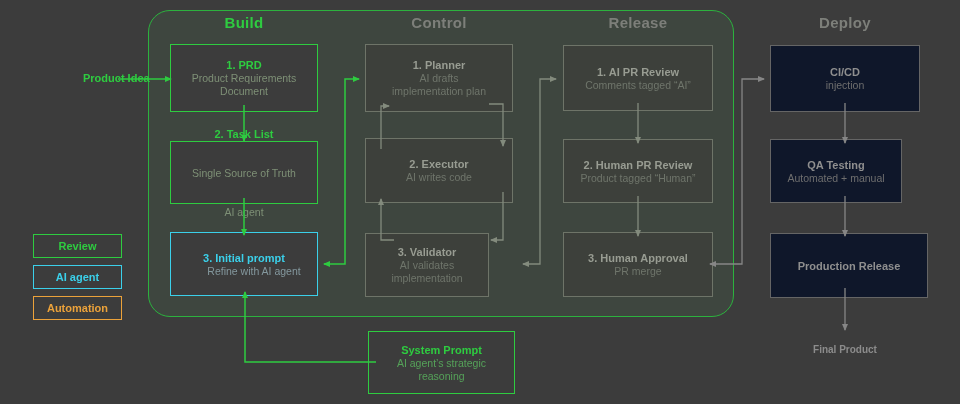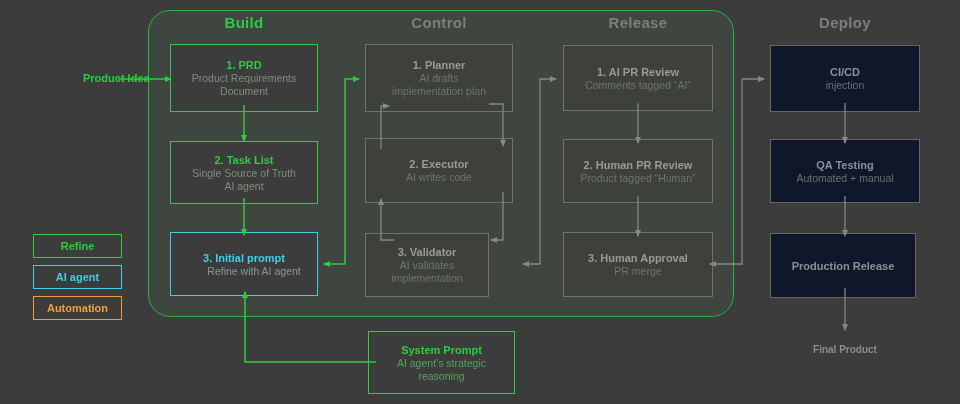--- a/index.html
+++ b/index.html
@@ -58,21 +58,21 @@
   <div class="hdr green" style="left:170px;width:148px;">Build</div>
   <div class="hdr gray" style="left:365px;width:148px;">Control</div>
   <div class="hdr gray" style="left:563px;width:150px;">Release</div>
   <div class="hdr gray" style="left:770px;width:150px;">Deploy</div>
 
   <div class="box gb" style="left:170px;top:44px;width:148px;height:68px;">
     <div class="bt tg">1. PRD</div>
     <div class="bl mg">Product Requirements</div>
     <div class="bl mg">Document</div>
   </div>
-  <div class="box gb" style="left:170px;top:141px;width:148px;height:63px;">
+  <div class="box gb" style="left:170px;top:141px;width:148px;height:63px;gap:26px;">
     <div class="bt tg">2. Task List</div>
     <div class="bl mg">Single Source of Truth</div>
     <div class="bl mg">AI agent</div>
   </div>
   <div class="box cb" style="left:170px;top:232px;width:148px;height:64px;">
     <div class="bt tc">3. Initial prompt</div>
     <div class="bl mc">Refine with AI agent</div>
   </div>
 
   <div class="box grb" style="left:365px;top:44px;width:148px;height:68px;">
@@ -100,39 +100,39 @@
   </div>
   <div class="box grb" style="left:563px;top:232px;width:150px;height:65px;">
     <div class="bt tgr">3. Human Approval</div>
     <div class="bl mgr">PR merge</div>
   </div>
 
   <div class="box drb" style="left:770px;top:45px;width:150px;height:67px;">
     <div class="bt tgd">CI/CD</div>
     <div class="bl mgd">injection</div>
   </div>
-  <div class="box drb" style="left:770px;top:139px;width:150px;height:64px;">
+  <div class="box drb" style="left:770px;top:139px;width:132px;height:64px;">
     <div class="bt tgd">QA Testing</div>
     <div class="bl mgd">Automated + manual</div>
   </div>
-  <div class="box drb" style="left:770px;top:233px;width:146px;height:65px;">
+  <div class="box drb" style="left:770px;top:233px;width:158px;height:65px;">
     <div class="bt tgd">Production Release</div>
   </div>
 
   <div class="box gb" style="left:368px;top:331px;width:147px;height:63px;">
     <div class="bt tg">System Prompt</div>
     <div class="bl msp">AI agent’s strategic</div>
     <div class="bl msp">reasoning</div>
   </div>
 
   <div class="side-label" style="left:45px;top:72px;">Product Idea</div>
   <div class="end-label" style="left:770px;top:344px;">Final Product</div>
 
   <div class="lg-box lg-green" style="top:234px;">
-      <span>Refine</span>
+      <span>Review</span>
     </div>
   <div class="lg-box lg-cyan" style="top:265px;">
       <span>AI agent</span>
     </div>
   <div class="lg-box lg-orange" style="top:296px;">
       <span>Automation</span>
     </div>
 
   <svg class="wires" width="960" height="404" viewBox="0 0 960 404">
     <defs>

